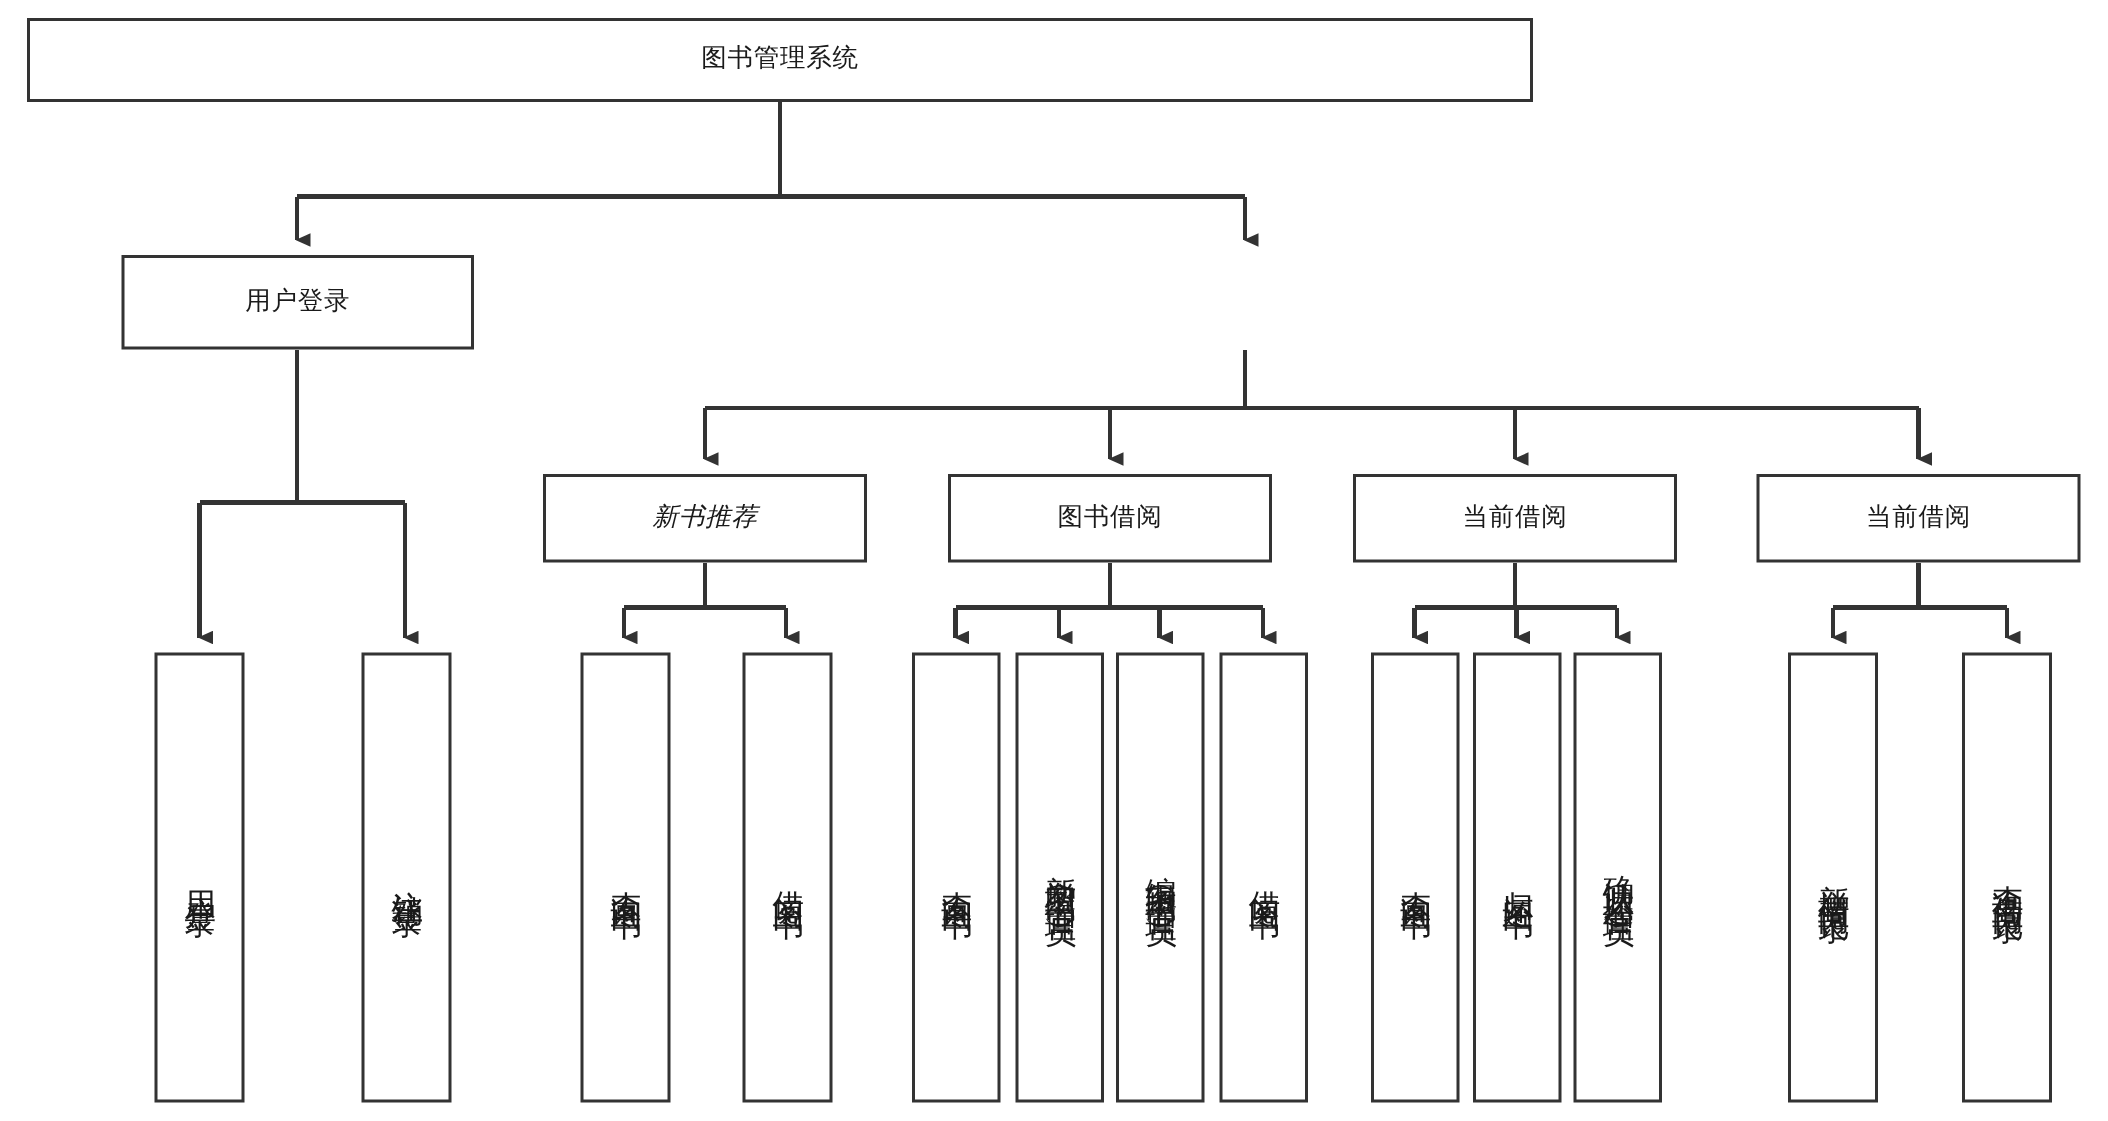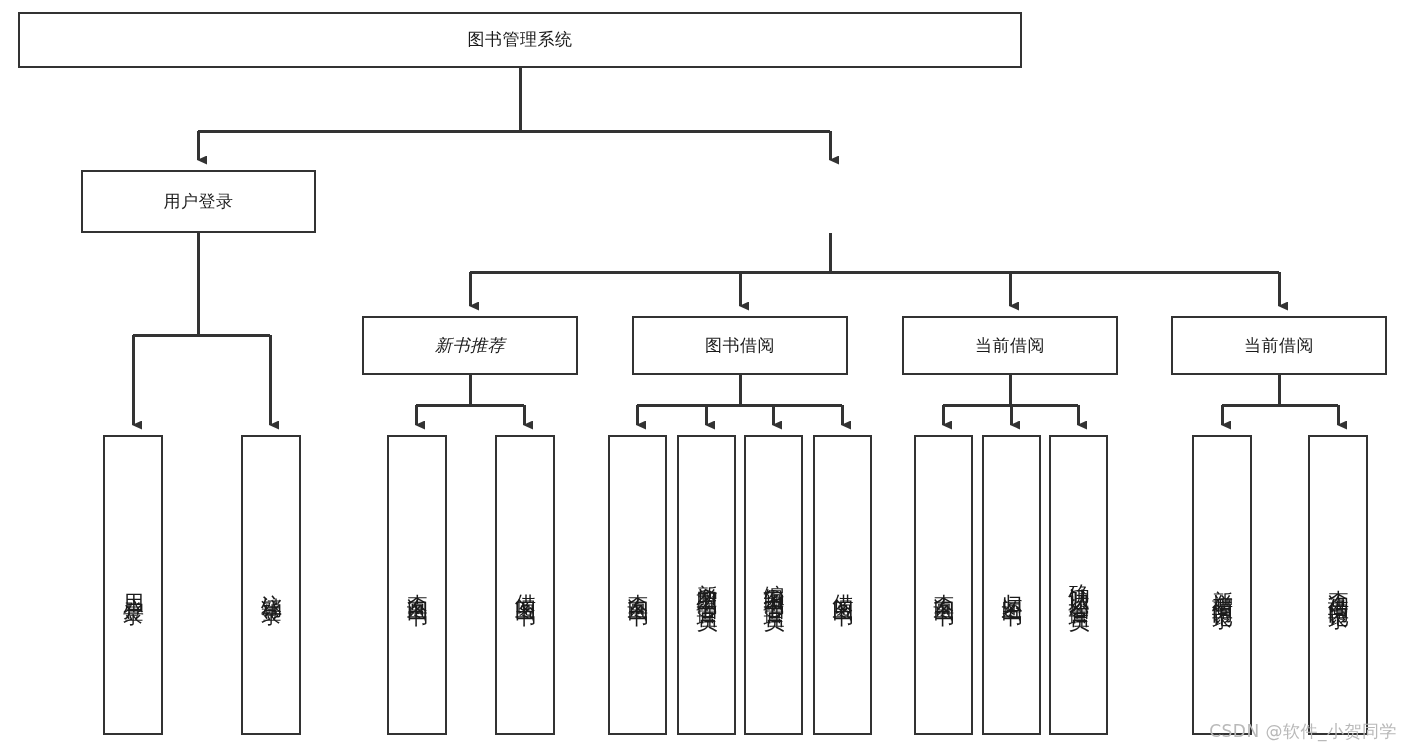--- a/index.html
+++ b/index.html
@@ -180,14 +180,13 @@
     <span class="node-label">确认归还（管理员）</span>
   </div>
 
   <div class="node vertical" style="left:1192px; top:435px; width:60px; height:300px;">
     <span class="node-label">新增借阅记录</span>
   </div>
   <div class="node vertical" style="left:1308px; top:435px; width:60px; height:300px;">
     <span class="node-label">查询借阅记录</span>
   </div>
 
-  <div id="watermark">CSDN @软件_小贺同学</div>
 </div>
 
 </body></html>

